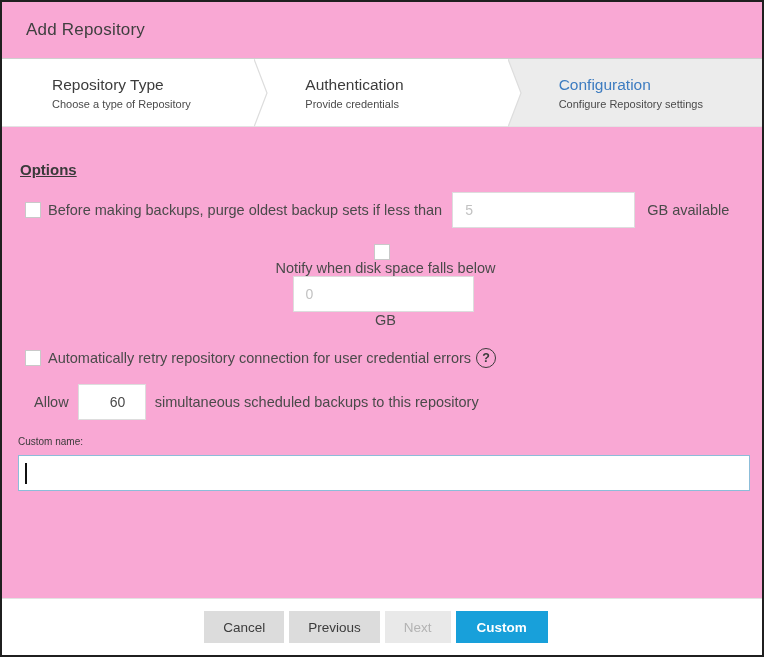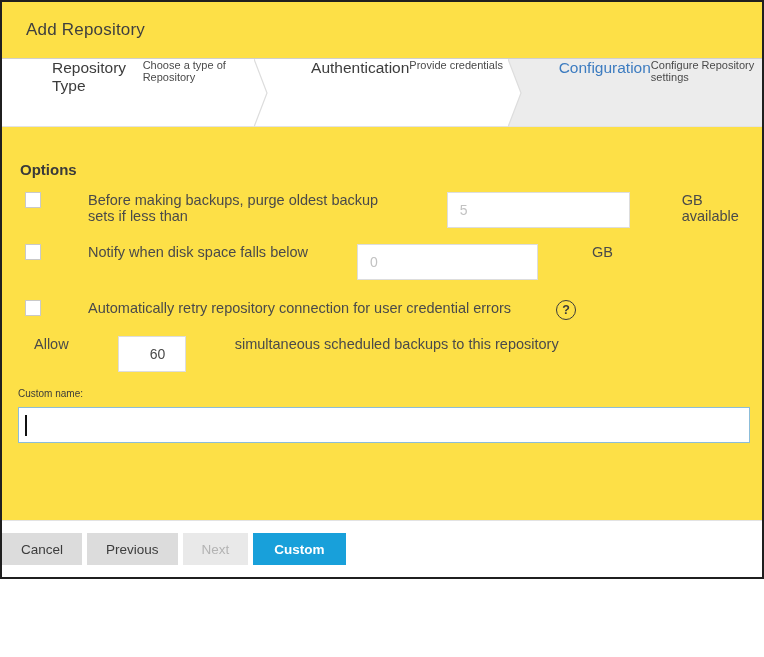--- a/index.html
+++ b/index.html
@@ -5,61 +5,61 @@
   :root{
     --accent-blue:#3d7cc0;
     --finish-blue:#18a0da;
     --step-active-bg:#ececec;
     --border-dark:#1f1f1f;
   }
   *{box-sizing:border-box;margin:0;padding:0;}
   html,body{width:764px;height:657px;}
   body{font-family:"Liberation Sans",sans-serif;background:#fff;}
   .dialog{
-    width:764px;height:579px;
+    width:764px;height:657px;
     border:2px solid var(--border-dark);
-    background:#fde047;
+    background:#f9a8d4;
     position:relative;
     overflow:hidden;
   }
   
   .dlg-header{
     height:57px;
     display:flex;align-items:center;
     padding-left:24px;
     border-bottom:1px solid #cfcfcf;
   }
   .dlg-title{font-size:17px;color:#3f3f3f;letter-spacing:.2px;}
   
   .steps{
     display:flex;height:68px;position:relative;
     border-bottom:1px solid #e3e3e3;
   }
   .step{
     flex:1 1 0;
-    display:flex;justify-content:center;
+    display:flex;flex-direction:column;justify-content:center;
     padding-left:50px;
     background:#fff;cursor:pointer;
   }
   .step.active{background:var(--step-active-bg);cursor:default;}
   .step-title{font-size:15.5px;color:#3c3c3c;margin-bottom:4px;}
   .step.active .step-title{color:var(--accent-blue);}
   .step-sub{font-size:11px;color:#4a4a4a;}
   .chev{position:absolute;top:0;height:68px;width:16px;}
   .chev.c1{left:calc(33.333% - 1px);}
   .chev.c2{left:calc(66.666% - 1px);}
   
   .content{padding:0 16px;}
   .options-heading{
     margin:34px 0 0 2px;
-    font-size:15px;font-weight:700;color:#3a3a3a;
+    font-size:15px;font-weight:700;color:#3a3a3a;text-decoration:underline;
   }
-  .opt-row{display:flex;align-items:flex-start;margin-left:7px;color:#4a4a4a;font-size:14.5px;gap:40px;}
+  .opt-row{display:flex;align-items:center;margin-left:7px;color:#4a4a4a;font-size:14.5px;}
   .row-purge{margin-top:14px;}
-  .row-notify{margin-top:16px;}
+  .row-notify{margin-top:16px;flex-direction:column;}
   .row-retry{margin-top:20px;}
   .row-allow{margin-top:16px;margin-left:16px;}
   .cb{
     appearance:none;-webkit-appearance:none;
     width:16px;height:16px;border:1px solid #c9c9c9;background:#fff;
     margin:0 7px 0 0;flex:0 0 auto;cursor:pointer;
   }
   .txt-input{
     height:36px;border:1px solid #ddd;background:#fff;
     font-family:"Liberation Sans",sans-serif;font-size:14px;color:#4a4a4a;
@@ -80,21 +80,21 @@
     margin-top:8px;width:732px;height:36px;
     border:1px solid #8cbdd9;background:#fff;
     display:flex;align-items:center;cursor:text;
   }
   .caret{width:1.5px;height:21px;background:#111;margin-left:6px;animation:blink 1.1s steps(1) infinite;}
   @keyframes blink{50%{opacity:0;}}
   
   .footer{
     position:absolute;left:0;right:0;bottom:0;height:57px;
     border-top:1px solid #e3e3e3;background:#fff;
-    display:flex;align-items:center;justify-content:flex-start;
+    display:flex;align-items:center;justify-content:center;
     padding-right:12px;gap:5px;
   }
   .btn{
     height:32px;border:none;font-family:"Liberation Sans",sans-serif;
     font-size:13.5px;color:#3c3c3c;background:#dcdcdc;
     padding:0 19px;cursor:pointer;
   }
   .btn.disabled{background:#e9e9e9;color:#b3b3b3;cursor:default;}
   .btn.primary{background:var(--finish-blue);color:#fff;font-weight:700;padding:0 21px;}
 </style>

